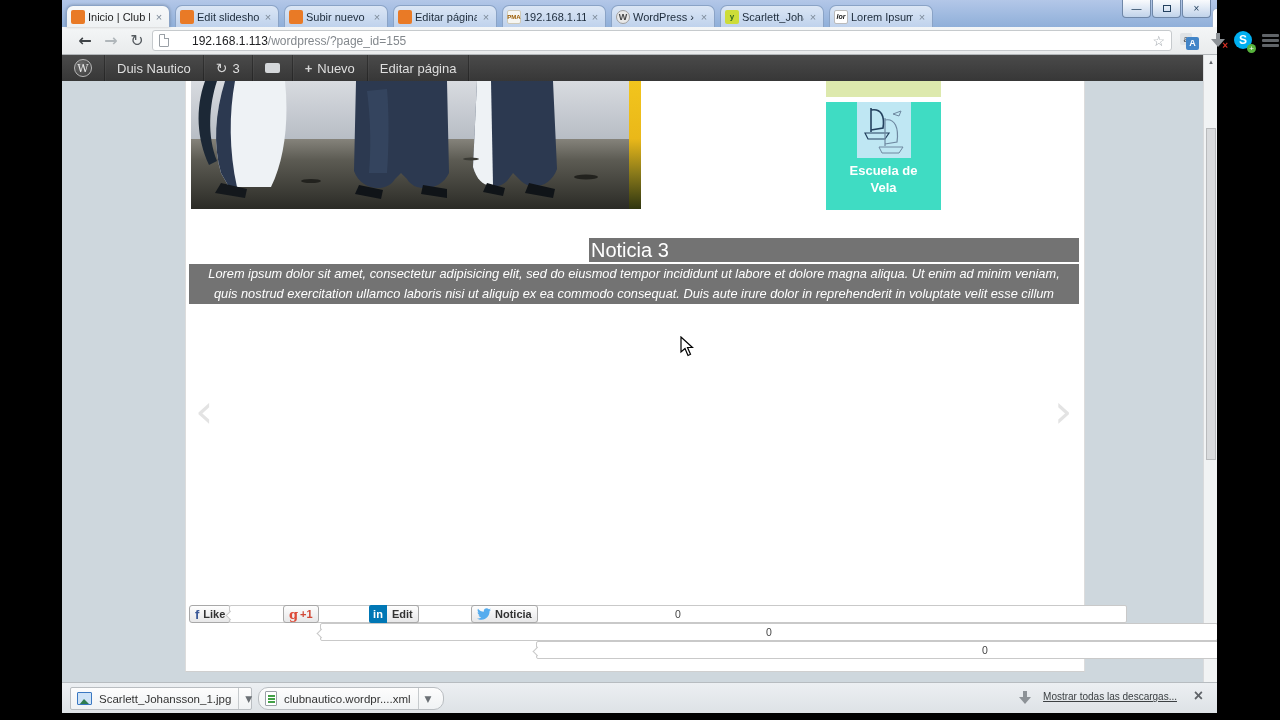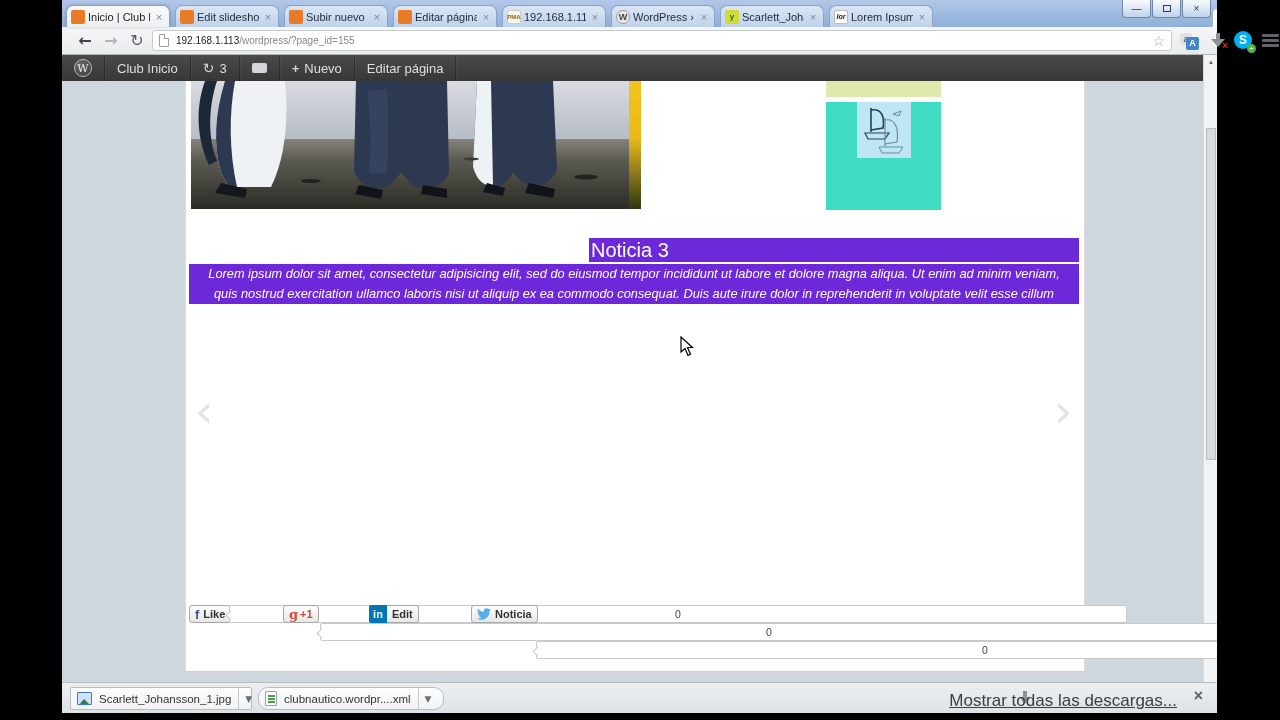--- a/index.html
+++ b/index.html
@@ -45,21 +45,21 @@
   .navbtn { position:absolute; top:3px; font-size:16px; width:22px; height:22px; text-align:center;
     line-height:21px; font-family:"DejaVu Sans",sans-serif; }
   #back-btn { left:12px; color:#3f4347; font-weight:bold; }
   #fwd-btn { left:38px; color:#b0b6ba; font-weight:bold; }
   #reload-btn { left:64px; color:#565b60; }
   #urlbox { position:absolute; left:90px; top:3px; width:1020px; height:21px; background:#fff;
     border:1px solid #c6cacd; border-radius:3px; display:flex; align-items:center; padding:0 6px; }
   .doc-icon { width:10px; height:13px; border:1px solid #9aa0a6; border-radius:1px; position:relative; flex:none; }
   .doc-icon::after { content:""; position:absolute; right:-1px; top:-1px; width:4px; height:4px;
     background:#fff; border-left:1px solid #9aa0a6; border-bottom:1px solid #9aa0a6; }
-  #url-text { font-size:10px; margin-left:7px; flex:1; white-space:nowrap; overflow:hidden; }
+  #url-text { font-size:12px; margin-left:23px; flex:1; white-space:nowrap; overflow:hidden; }
   #url-text .host { color:#202124; }
   #url-text .path { color:#83888d; }
   #star-icon { font-size:14px; color:#9aa0a6; font-family:"DejaVu Sans",sans-serif; }
   .tbicon { position:absolute; top:4px; width:20px; height:20px; }
   #translate-icon { left:1118px; }
   #translate-icon .a1 { position:absolute; left:0; top:2px; width:12px; height:12px; background:#dfe3e6;
     border-radius:2px; color:#5f6368; font-size:9px; text-align:center; line-height:12px; font-weight:bold; }
   #translate-icon .a2 { position:absolute; left:6px; top:6px; width:13px; height:13px; background:#4285c8;
     border-radius:2px; color:#fff; font-size:9px; text-align:center; line-height:13px; font-weight:bold; }
   #dlmgr-icon { left:1146px; }
@@ -110,21 +110,21 @@
   #penguin-img { position:absolute; left:5px; top:0; width:438px; height:128px; }
   #slide-sliver { position:absolute; left:443px; top:0; width:12px; height:128px;
     background:linear-gradient(#f2c51d 0%, #eab819 45%, #8a7a1a 72%, #2f3510 100%); }
 
   #vela-widget { position:absolute; left:640px; top:0; width:115px; height:124px; }
   #vela-band { height:16px; background:#dde9ad; }
   #vela-body { height:108px; background:#3fdcc3; text-align:center; }
   #vela-sketch { width:54px; height:56px; background:#bfe7f3; margin:5px auto 4px auto; display:block; }
   #vela-title { color:#fff; font-size:13px; font-weight:bold; line-height:17px; }
 
-  .sel-band { position:absolute; background:#6d28d9; color:#fff; overflow:hidden; white-space:nowrap; }
+  .sel-band { position:absolute; background:#737373; color:#fff; overflow:hidden; white-space:nowrap; }
   #sel-heading { left:403px; top:157px; width:490px; height:24px; font-size:20px; line-height:24px; padding-left:2px; }
   .sel-line { font-style:italic; font-size:12.8px; line-height:20px; height:20px; text-align:center; }
   #sel-line1 { left:3px; top:183px; width:890px; }
   #sel-line2 { left:3px; top:203px; width:890px; }
   #sel-line3 { left:3px; top:223px; width:647px; text-align:right; padding-right:4px; }
 
   .slider-arrow { position:absolute; font-size:46px; color:#e3e3e3; font-family:"DejaVu Sans",sans-serif;
     line-height:40px; }
   #slider-prev { left:9px; top:310px; }
   #slider-next { left:868px; top:310px; }
@@ -167,21 +167,21 @@
   .dl-caret { border-left:1px solid #c6cacd; margin-left:7px; padding-left:6px; color:#6b7075;
     font-size:9px; font-family:"DejaVu Sans",sans-serif; align-self:stretch; display:flex; align-items:center; }
   .img-file-icon { width:15px; height:13px; background:#cfe3f7; border:1.5px solid #3b78c2; border-radius:1px;
     position:relative; margin-right:7px; flex:none; overflow:hidden; }
   .img-file-icon::after { content:""; position:absolute; left:1px; bottom:-1px; width:0; height:0;
     border-left:5px solid transparent; border-right:6px solid transparent; border-bottom:6px solid #2e7d4f; }
   .xml-file-icon { width:12px; height:15px; background:#fff; border:1px solid #9aa0a6; border-radius:1px;
     position:relative; margin-right:7px; flex:none; }
   .xml-file-icon::before { content:""; position:absolute; left:2px; top:3px; width:7px; height:2px;
     background:#43a047; box-shadow:0 3px 0 #43a047, 0 6px 0 #43a047; }
-  #dl-showall { position:absolute; right:40px; top:8px; font-size:17px; color:#3c4043;
+  #dl-showall { position:absolute; right:40px; top:8px; font-size:10px; color:#3c4043;
     text-decoration:underline; }
   #dl-arrow { position:absolute; right:185px; top:8px; width:14px; height:14px; }
   #dl-arrow .stem { position:absolute; left:5px; top:0; width:4px; height:6px; background:#8d9297; }
   #dl-arrow .head { position:absolute; left:1px; top:6px; width:0; height:0;
     border-left:6px solid transparent; border-right:6px solid transparent; border-top:7px solid #8d9297; }
   #dl-close { position:absolute; right:14px; top:4px; font-size:16px; font-weight:bold; color:#5f6368; }
 </style>
 </head>
 <body>
 
@@ -265,21 +265,21 @@
         <div></div>
         <div></div>
     </div>
   </div>
 
   <div id="adminbar">
     <div class="ab-item">
       <span class="wp-logo">W</span>
     </div>
     <div class="ab-item">
-      <span>Club Inicio</span>
+      <span>Duis Nautico</span>
     </div>
     <div class="ab-item">
       <span class="update-glyph">↻</span>
       <span>3</span>
     </div>
     <div class="ab-item">
       <span class="bubble"></span>
     </div>
     <div class="ab-item">
       <span class="plus-glyph">+</span>
@@ -333,20 +333,24 @@
       <div id="vela-widget">
         <div id="vela-band"></div>
         <div id="vela-body">
           <svg id="vela-sketch" viewBox="0 0 54 56">
             <path d="M14 6 L14 30 M14 8 C24 6 28 14 26 26 L14 28" fill="none" stroke="#24415e" stroke-width="1.6"></path>
             <path d="M8 31 L32 31 L28 37 L11 37 Z" fill="none" stroke="#24415e" stroke-width="1.2"></path>
             <path d="M28 16 L28 44 M28 18 C38 16 42 26 40 40 L28 42" fill="none" stroke="#6e88a0" stroke-width="1.2"></path>
             <path d="M22 45 L46 45 L42 51 L25 51 Z" fill="none" stroke="#6e88a0" stroke-width="1"></path>
             <path d="M36 12 l8 -3 l-2 5 z" fill="none" stroke="#6e88a0" stroke-width="1"></path>
           </svg>
+          <div id="vela-title">
+            <div>Escuela de</div>
+            <div>Vela</div>
+          </div>
         </div>
       </div>
 
       <div class="sel-band" id="sel-heading">Noticia 3</div>
       <div class="sel-band sel-line" id="sel-line2">quis nostrud exercitation ullamco laboris nisi ut aliquip ex ea commodo consequat. Duis aute irure dolor in reprehenderit in voluptate velit esse cillum</div>
       <div class="sel-band sel-line" id="sel-line1">Lorem ipsum dolor sit amet, consectetur adipisicing elit, sed do eiusmod tempor incididunt ut labore et dolore magna aliqua. Ut enim ad minim veniam,</div>
 
       <div class="slider-arrow" id="slider-prev">‹</div>
       <div class="slider-arrow" id="slider-next">›</div>
 

